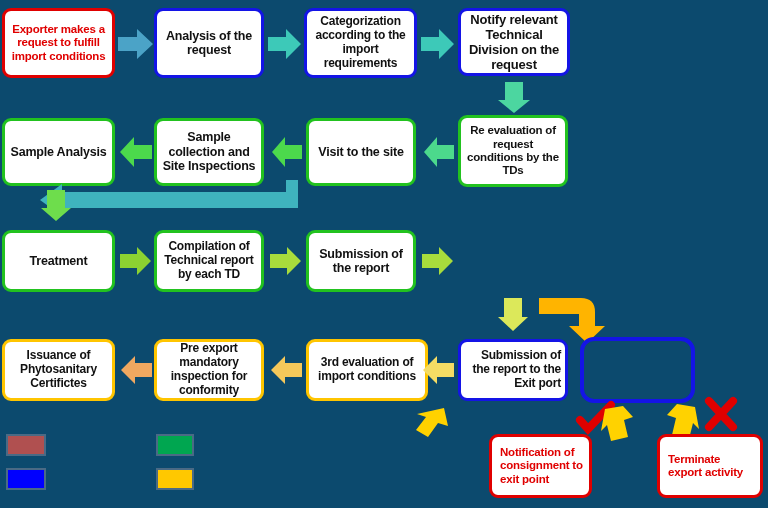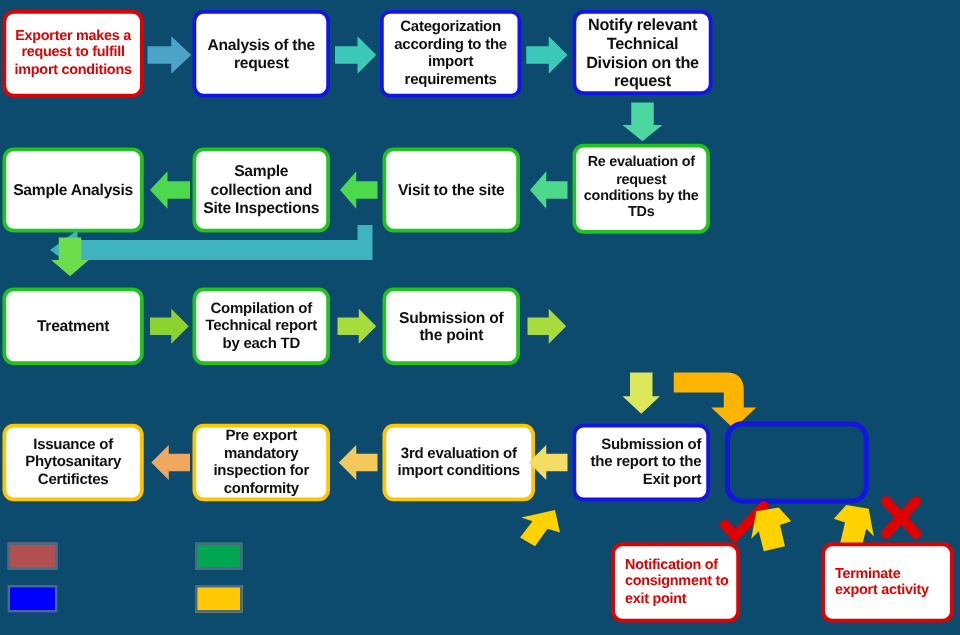--- a/index.html
+++ b/index.html
@@ -72,21 +72,21 @@
   </div>
 
   <div class="node blue-border" style="left:154px; top:8px; width:110px; height:70px; font-size:12.5px;">Analysis of the request</div>
 
   <div class="arrow" style="left:268px; top:28px; width:34px; height:32px;">
     <svg width="34" height="32" viewBox="0 0 34 32">
       <polygon points="0,9 18,9 18,1 33,16 18,31 18,23 0,23" fill="#3DC9B8"></polygon>
     </svg>
   </div>
 
-  <div class="node blue-border" style="left:304px; top:8px; width:113px; height:70px; font-size:12px;border-radius:8px;">Categorization according to the import requirements</div>
+  <div class="node blue-border" style="left:304px; top:8px; width:113px; height:70px; font-size:12px;">Categorization according to the import requirements</div>
 
   <div class="arrow" style="left:421px; top:28px; width:34px; height:32px;">
     <svg width="34" height="32" viewBox="0 0 34 32">
       <polygon points="0,9 18,9 18,1 33,16 18,31 18,23 0,23" fill="#3DC9B8"></polygon>
     </svg>
   </div>
 
   <div class="node blue-border" style="left:458px; top:8px; width:112px; height:68px; font-size:13px;">Notify relevant Technical Division on the request</div>
 
   <div class="arrow" style="left:497px; top:82px; width:34px; height:32px;">
@@ -142,21 +142,21 @@
   </div>
 
   <div class="node green-border" style="left:154px; top:230px; width:110px; height:62px; font-size:12px;">Compilation of Technical report by each TD</div>
 
   <div class="arrow" style="left:270px; top:246px; width:32px; height:30px;">
     <svg width="32" height="30" viewBox="0 0 32 30">
       <polygon points="0,8 17,8 17,1 31,15 17,29 17,22 0,22" fill="#A8DC3C"></polygon>
     </svg>
   </div>
 
-  <div class="node green-border" style="left:306px; top:230px; width:110px; height:62px; font-size:12.5px;">Submission of  the  point</div>
+  <div class="node green-border" style="left:306px; top:230px; width:110px; height:62px; font-size:12.5px;">Submission of  the  report</div>
 
   <div class="arrow" style="left:422px; top:246px; width:32px; height:30px;">
     <svg width="32" height="30" viewBox="0 0 32 30">
       <polygon points="0,8 17,8 17,1 31,15 17,29 17,22 0,22" fill="#A8DC3C"></polygon>
     </svg>
   </div>
 
 
   <div class="arrow" style="left:497px; top:298px; width:32px; height:34px;">
     <svg width="32" height="34" viewBox="0 0 32 34">

